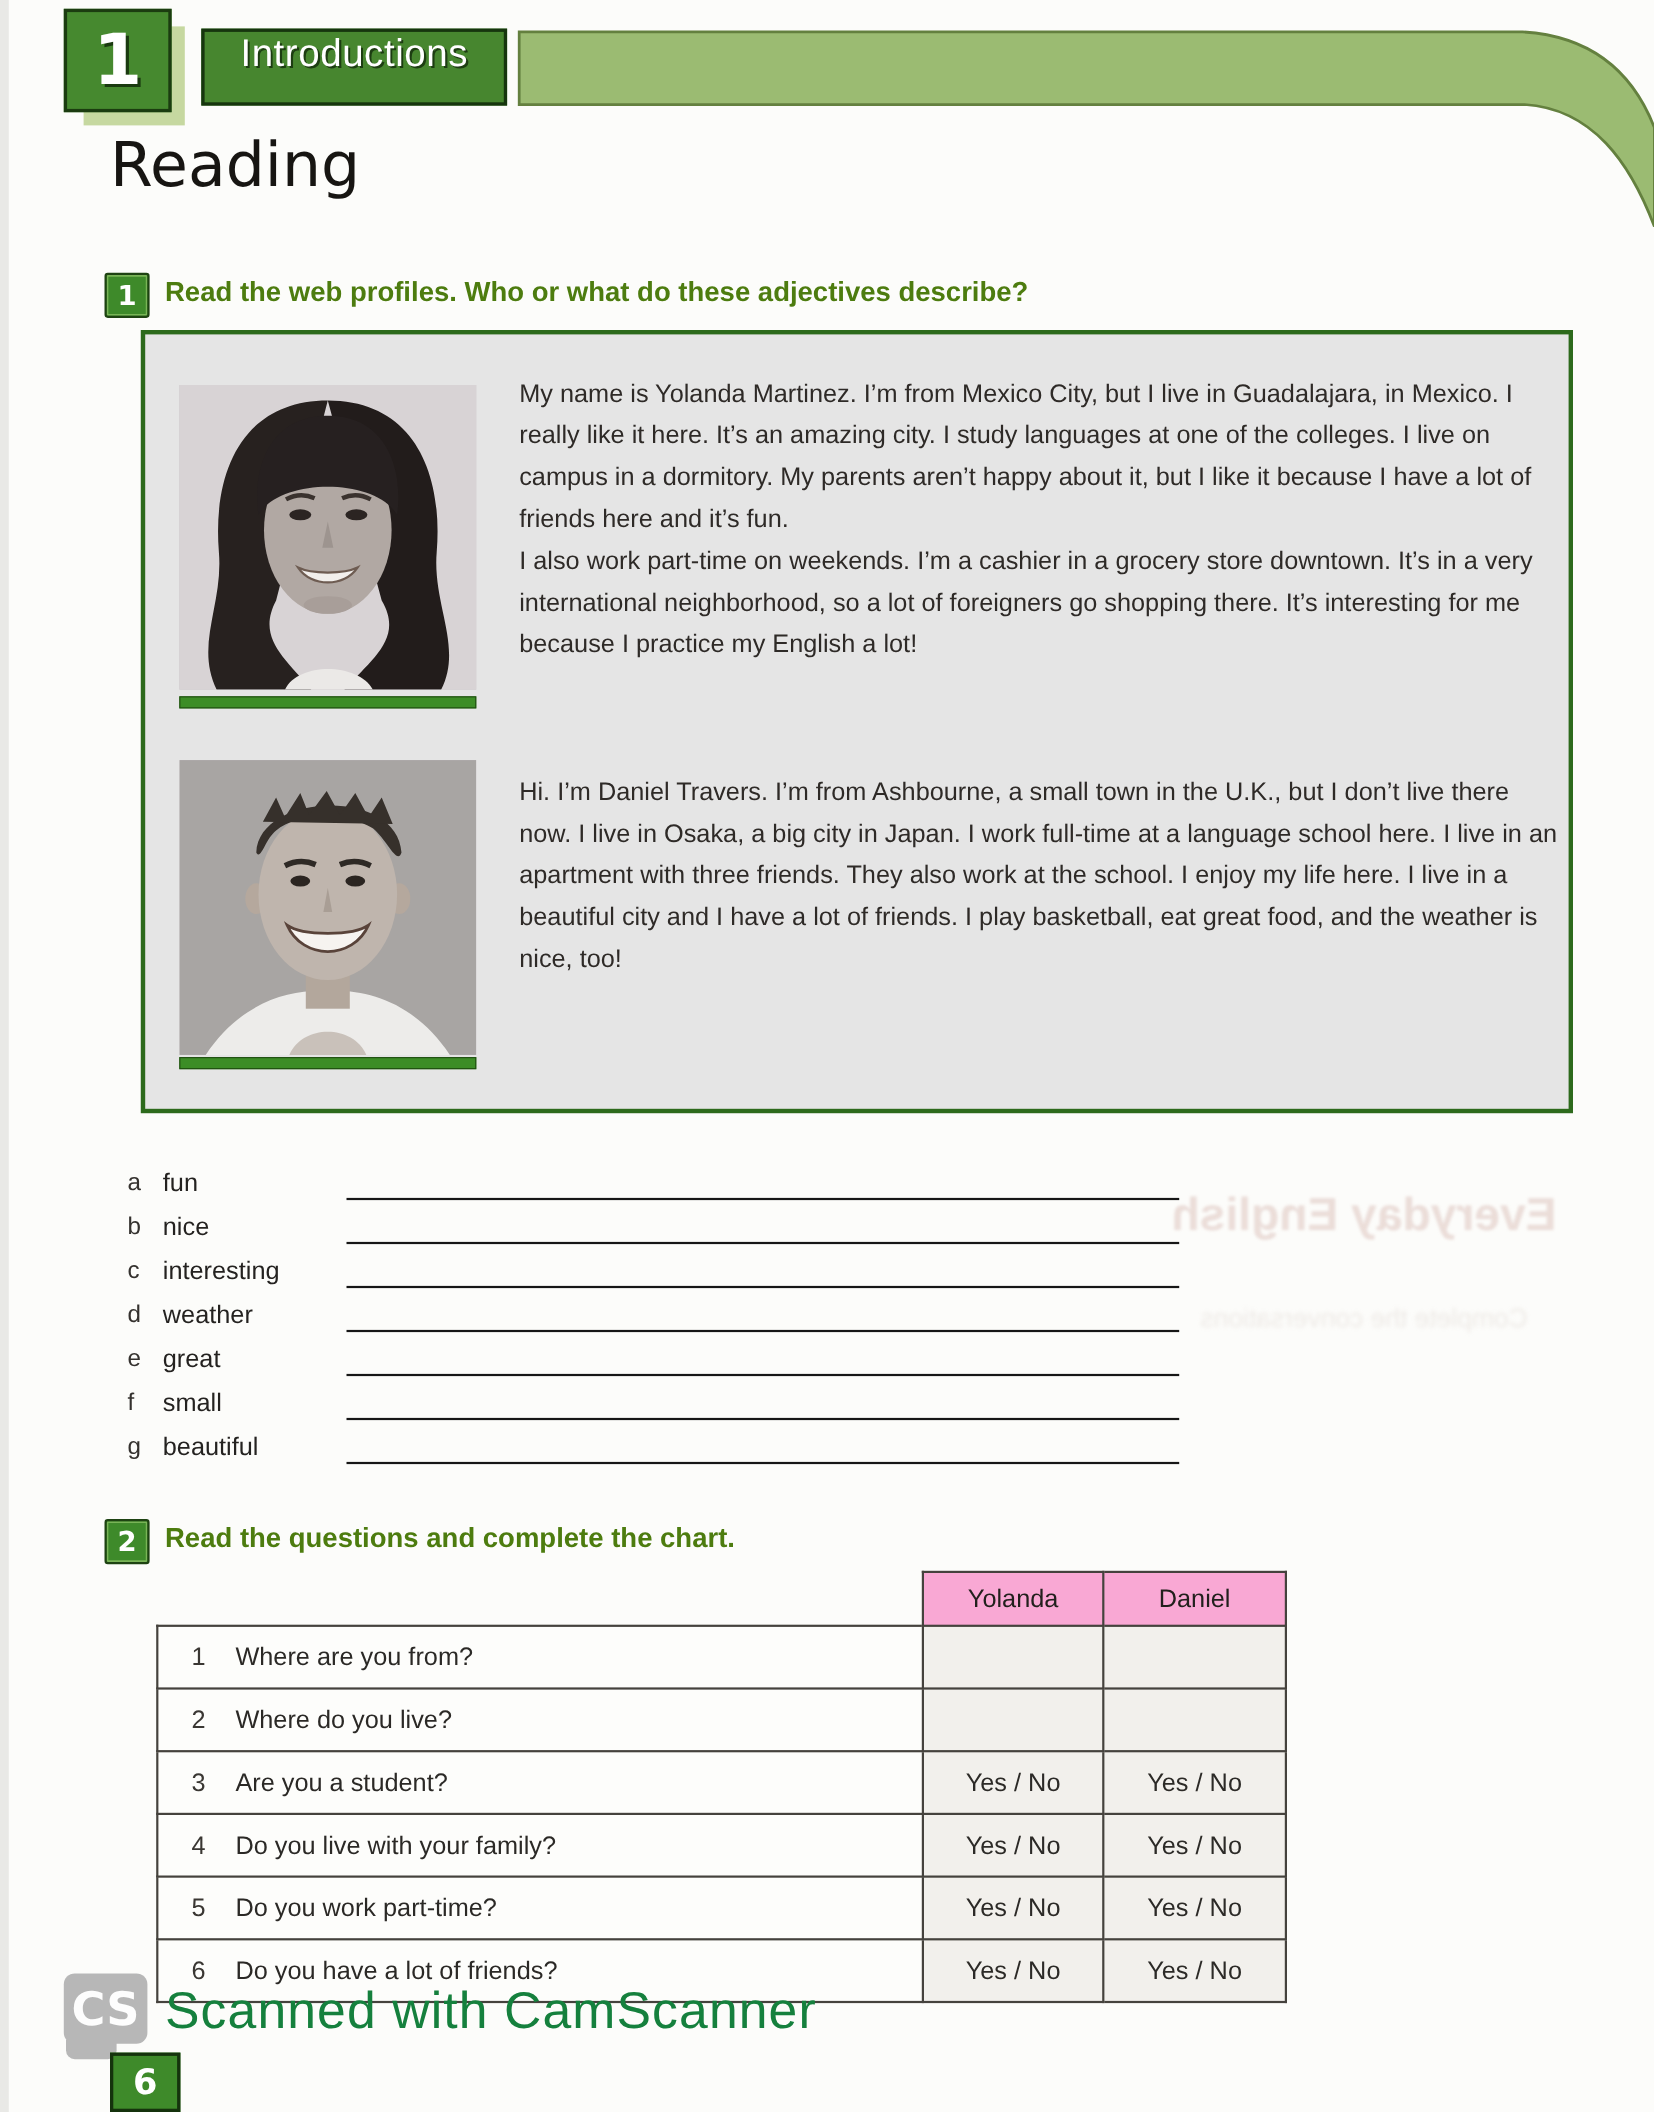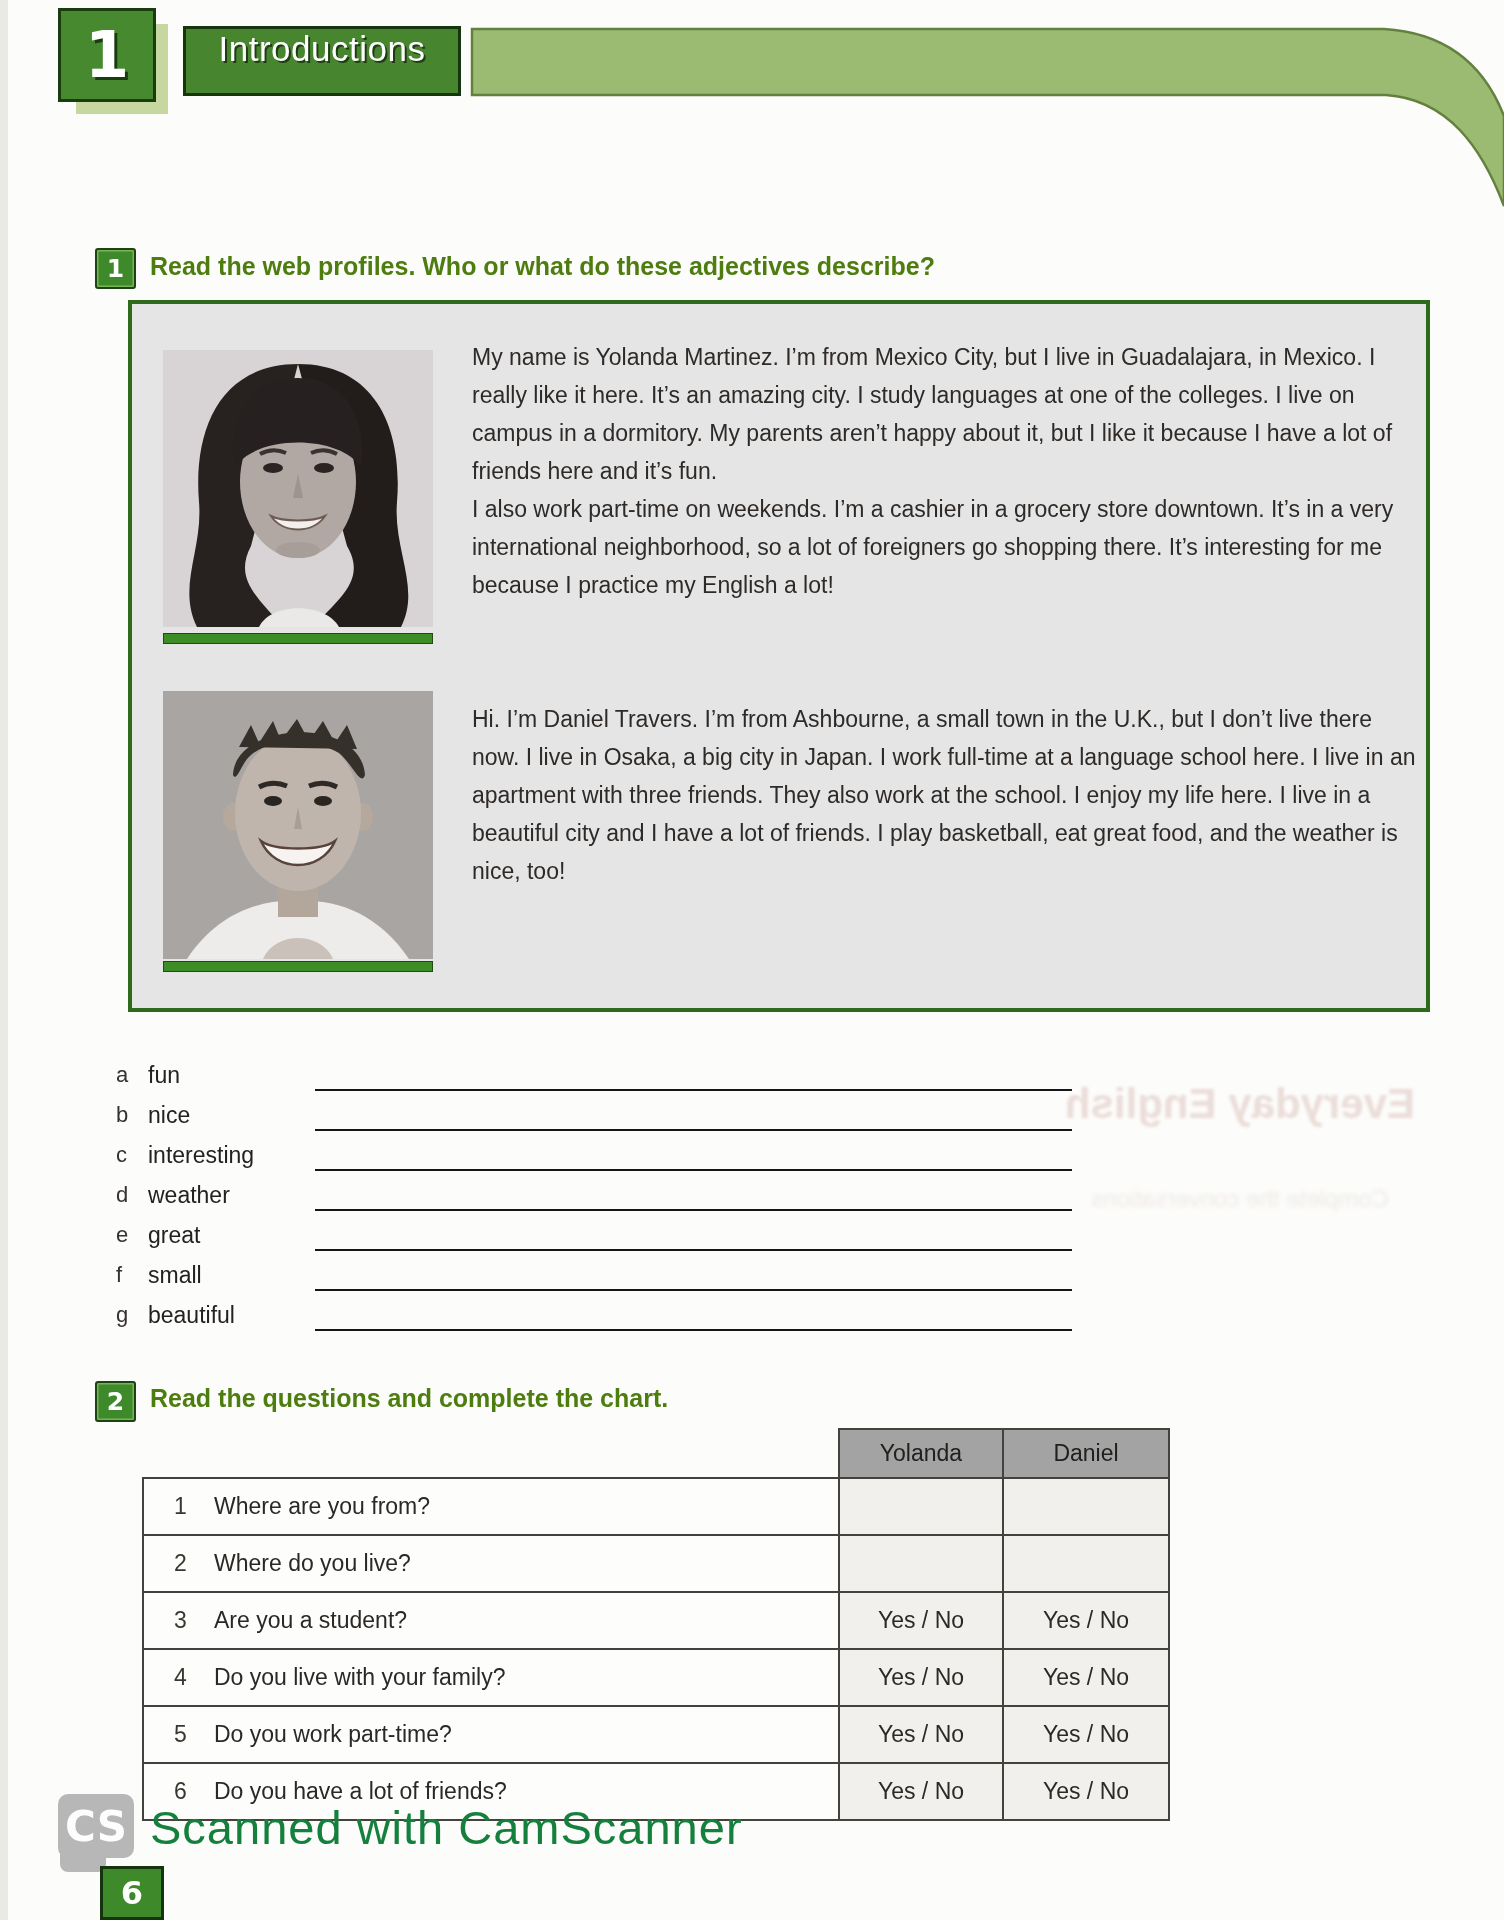--- a/index.html
+++ b/index.html
@@ -51,21 +51,21 @@
   .profile-text{position:absolute;width:945px;font-size:23px;line-height:38px;color:#2e2a27;}
   .profile-text p{margin:0;}
   
   .adj-row{position:absolute;left:0;top:0;width:1504px;height:40px;}
   .adj-letter{position:absolute;left:116px;font-size:22px;color:#34312e;}
   .adj-word{position:absolute;left:148px;font-size:23px;color:#242220;}
   .adj-line{position:absolute;left:315px;width:757px;height:27px;border-bottom:2px solid #161616;}
   
   .chart{position:absolute;left:142px;top:1428px;border-collapse:collapse;table-layout:fixed;}
   .chart th,.chart td{border:2px solid #45423d;font-weight:normal;box-sizing:border-box;}
-  .chart th{height:49px;background:#a3a3a3;font-size:23px;color:#22201d;}
+  .chart th{height:49px;background:#f9a8d4;font-size:23px;color:#22201d;}
   .chart th.blank{border:none;background:transparent;}
   .chart td{height:57px;}
   .chart td.q{background:#fdfdfb;font-size:23px;color:#2b2926;padding-left:30px;}
   .chart td.q .qnum{display:inline-block;width:40px;color:#3a3733;}
   .chart td.ans{background:#f2f0ec;text-align:center;font-size:23px;color:#2c2a27;}
   
   .cs-logo{
     position:absolute;left:58px;top:1794px;width:76px;height:64px;background:#b7b7b7;
     border-radius:10px;display:flex;align-items:center;justify-content:center;
   }
@@ -95,20 +95,21 @@
     <path d="M472,29 L1384,29 C1452,33 1486,70 1504,116 L1504,206 C1482,148 1448,99 1386,95 L472,95 Z" fill="#9bbb72" stroke="#64803f" stroke-width="2.5"></path>
   </svg>
   <div class="unit-shadow"></div>
   <div class="unit-box">
     <span>1</span>
   </div>
   <div class="unit-title-box">
     <span>Introductions</span>
   </div>
 
+  <div class="section-title">Reading</div>
 
   <div class="ex-badge" style="left:95px;top:248px;">
     <span>1</span>
   </div>
   <div class="ex-instruction" style="left:150px;top:252px;">Read the web profiles. Who or what do these adjectives describe?</div>
 
   <div class="profile-card">
 
     <div class="photo" style="left:31px;top:46px;height:277px;">
       <svg width="270" height="277" viewBox="0 0 270 277">

